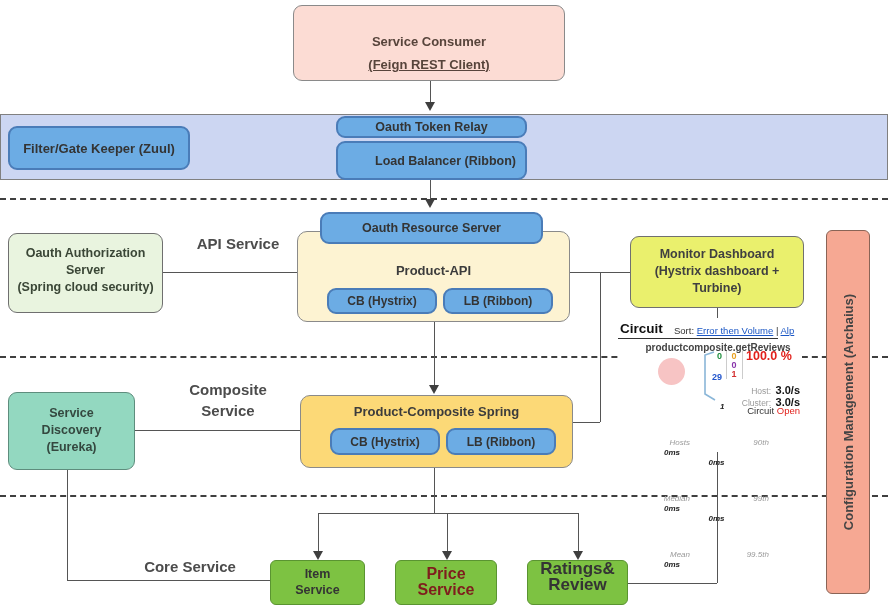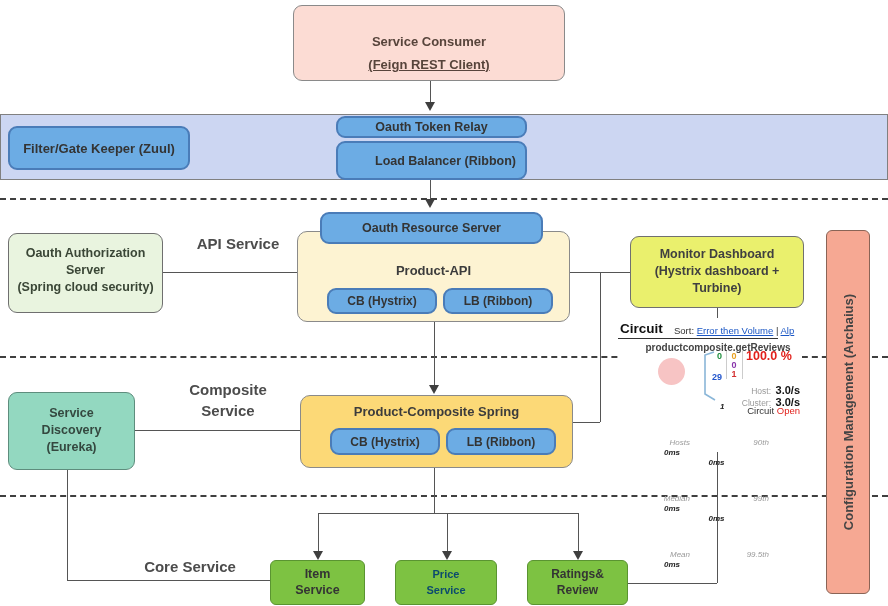--- a/index.html
+++ b/index.html
@@ -117,25 +117,25 @@
   <div class="vline" style="left:578px;top:513px;height:39px;"></div>
   <div class="ah" style="left:573px;top:551px;"></div>
 
   <div class="vline" style="left:67px;top:470px;height:110px;"></div>
   <div class="hline" style="left:67px;top:580px;width:203px;"></div>
 
   <div class="box" style="left:270px;top:560px;width:95px;height:45px;background:var(--serviceGreen,#7dc242);border:1.5px solid var(--serviceGreenBorder,#5a9431);border-radius:6px;z-index:2;font-size:12.5px;padding-top:5px;line-height:16px;color:#343434;">
     <div>Item</div>
     <div>Service</div>
   </div>
-  <div class="box" style="left:395px;top:560px;width:102px;height:45px;background:var(--serviceGreen,#7dc242);border:1.5px solid var(--serviceGreenBorder,#5a9431);border-radius:6px;z-index:2;font-size:11px;padding-top:5px;line-height:16px;color:#0c4a6e;">
+  <div class="box" style="left:395px;top:560px;width:102px;height:45px;background:var(--serviceGreen,#7dc242);border:1.5px solid var(--serviceGreenBorder,#5a9431);border-radius:6px;z-index:2;font-size:16px;padding-top:5px;line-height:16px;color:#7f1d1d;">
     <div>Price</div>
     <div>Service</div>
   </div>
-  <div class="box" style="left:527px;top:560px;width:101px;height:45px;background:var(--serviceGreen,#7dc242);border:1.5px solid var(--serviceGreenBorder,#5a9431);border-radius:6px;z-index:2;font-size:12px;padding-top:5px;line-height:16px;color:#343434;">
+  <div class="box" style="left:527px;top:560px;width:101px;height:45px;background:var(--serviceGreen,#7dc242);border:1.5px solid var(--serviceGreenBorder,#5a9431);border-radius:6px;z-index:2;font-size:17px;line-height:16px;color:#343434;">
     <div>Ratings&amp;</div>
     <div>Review</div>
   </div>
 
   <div id="hx">
     <div class="abs" style="left:2px;top:3px;font-size:13.5px;font-weight:bold;color:#111;">Circuit</div>
     <div class="abs" style="left:56px;top:7px;font-size:9.5px;color:#333;white-space:nowrap;">
       <span>Sort:</span>
       <a href="#">Error then Volume</a>
       <span>|</span>

